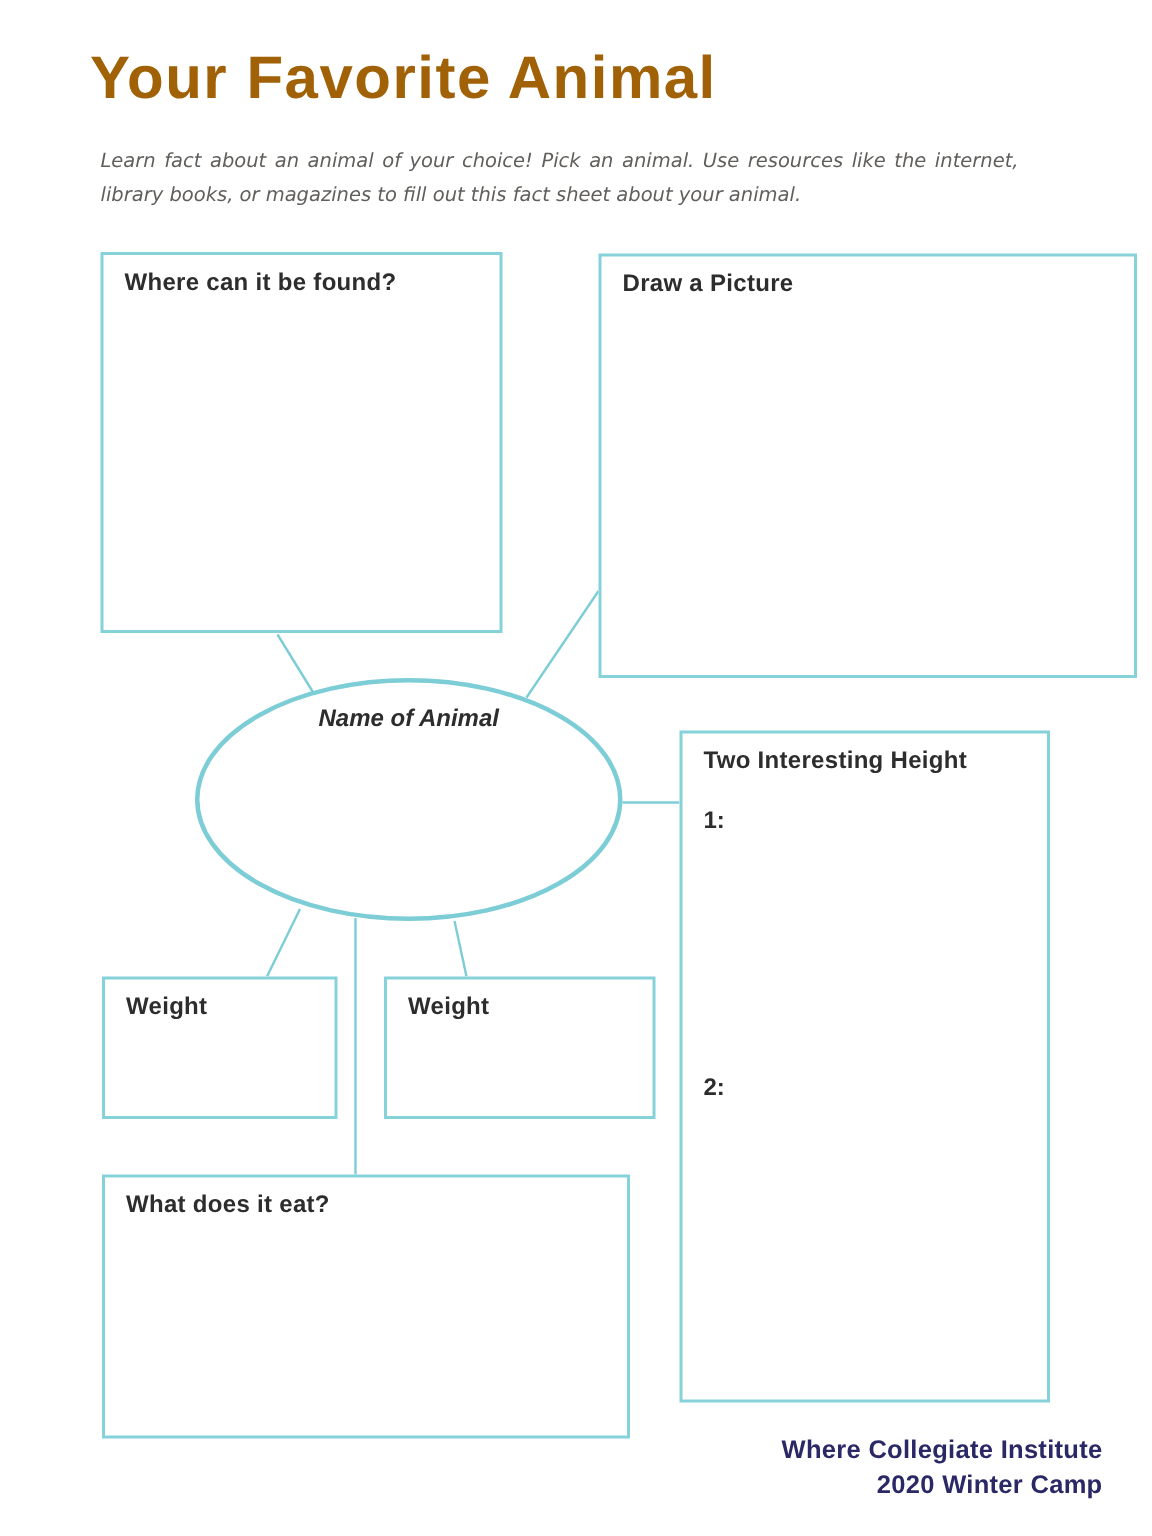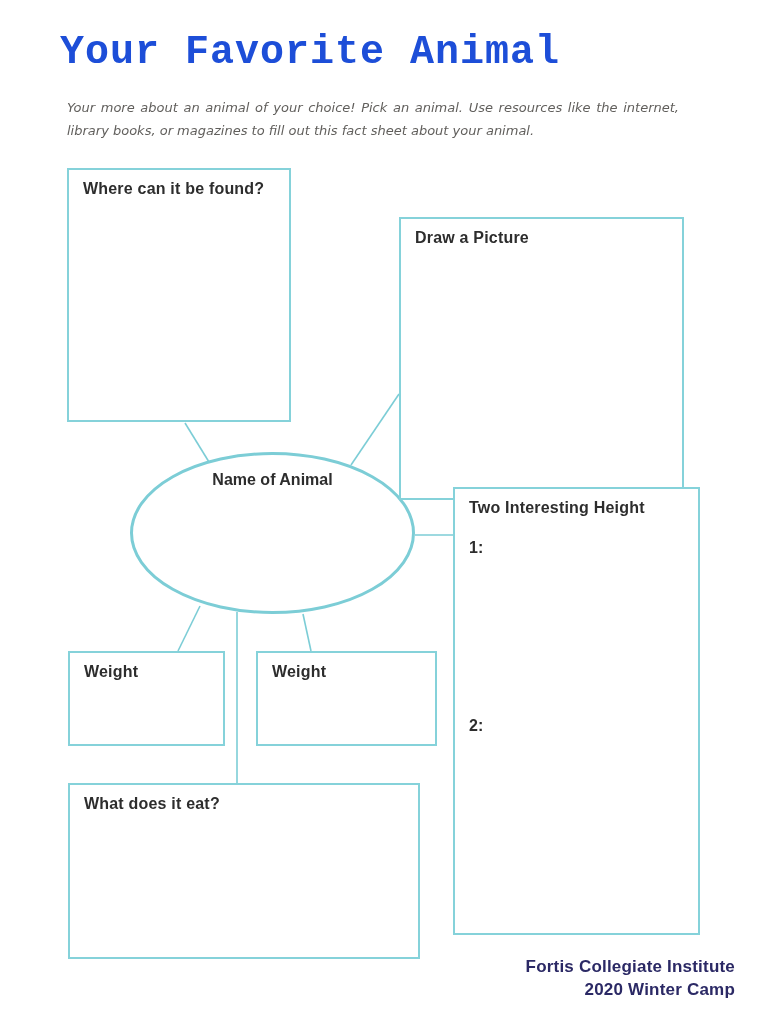--- a/index.html
+++ b/index.html
@@ -9,25 +9,25 @@
     width: 768px;
     height: 1024px;
     background: #ffffff;
     overflow: hidden;
     font-family: "Liberation Sans", sans-serif;
   }
   .doc-title {
     position: absolute;
     left: 60px;
     top: 30px;
-    font-family: Liberation Mono, monospace;
+    font-family: Liberation Sans, sans-serif;
     font-weight: 700;
     font-size: 40px;
     letter-spacing: 1px;
-    color: #1d4ed8;
+    color: #a16207;
     white-space: nowrap;
   }
   .doc-subtitle {
     position: absolute;
     left: 67px;
     top: 97px;
     width: 612px;
     font-family: "DejaVu Sans", sans-serif;
     font-style: italic;
     font-size: 13px;
@@ -47,41 +47,42 @@
     border: 2px solid #85d2da;
   }
   .map-box .box-label {
     display: block;
     padding: 10px 14px;
     font-weight: 700;
     font-size: 16px;
     color: #2d2d2d;
     letter-spacing: 0.2px;
   }
-  .box-where  { left: 67px;  top: 168px; width: 224px; height: 254px; }
-  .box-draw   { left: 399px; top: 169px; width: 285px; height: 283px; margin-top: 48px; }
+  .box-where  { left: 67px;  top: 168px; width: 268px; height: 254px; }
+  .box-draw   { left: 399px; top: 169px; width: 359px; height: 283px; }
   .box-facts  { left: 453px; top: 487px; width: 247px; height: 448px; }
   .box-height { left: 68px;  top: 651px; width: 157px; height: 95px; }
   .box-weight { left: 256px; top: 651px; width: 181px; height: 95px; }
   .box-eat    { left: 68px;  top: 783px; width: 352px; height: 176px; }
   .fact-item {
     margin-left: 14px;
     font-weight: 700;
     font-size: 16px;
     color: #2d2d2d;
   }
   .fact-item.first  { margin-top: 12px; }
   .fact-item.second { margin-top: 160px; }
   .ellipse-label-wrap {
     position: absolute;
     left: 130px;
     top: 452px;
     width: 285px;
     height: 162px;
     text-align: center;
+    font-style: italic;
   }
   .ellipse-label-wrap .box-label {
     display: inline-block;
     margin-top: 19px;
     font-weight: 700;
     font-size: 16px;
     color: #2d2d2d;
   }
   .doc-footer {
     position: absolute;
@@ -95,21 +96,21 @@
     letter-spacing: 0.2px;
   }
 </style>
 </head>
 <body>
 
 <div class="page">
 
   <h1 class="doc-title">Your Favorite Animal</h1>
 
-  <p class="doc-subtitle">Your more about an animal of your choice! Pick an animal. Use resources like the internet, library books, or magazines to fill out this fact sheet about your animal.</p>
+  <p class="doc-subtitle">Learn fact about an animal of your choice! Pick an animal. Use resources like the internet, library books, or magazines to fill out this fact sheet about your animal.</p>
 
   <svg class="connector-layer" viewBox="0 0 768 1024" xmlns="http://www.w3.org/2000/svg">
     <g stroke="#7ccdd6" stroke-width="1.6" fill="none">
       <line x1="185" y1="423" x2="209" y2="462"></line>
       <line x1="351" y1="465" x2="399" y2="394"></line>
       <line x1="415" y1="535" x2="453" y2="535"></line>
       <line x1="200" y1="606" x2="178" y2="651"></line>
       <line x1="237" y1="612" x2="237" y2="783"></line>
       <line x1="303" y1="614" x2="311" y2="651"></line>
     </g>
@@ -140,17 +141,17 @@
 
   <div class="map-box box-weight">
     <span class="box-label">Weight</span>
   </div>
 
   <div class="map-box box-eat">
     <span class="box-label">What does it eat?</span>
   </div>
 
   <div class="doc-footer">
-    <div>Fortis Collegiate Institute</div>
+    <div>Where Collegiate Institute</div>
     <div>2020 Winter Camp</div>
   </div>
 
 </div>
 
 </body></html>

